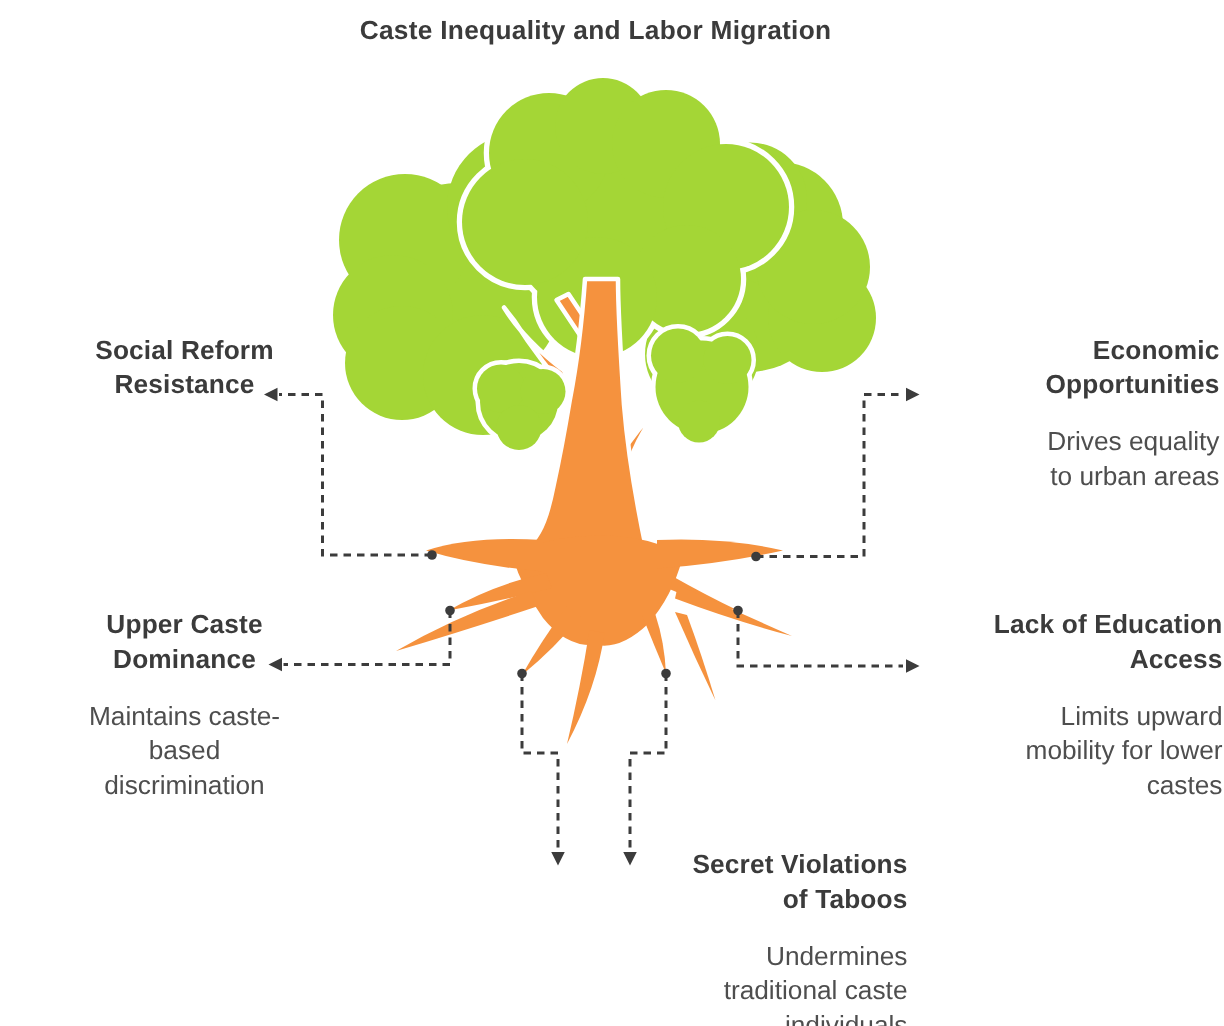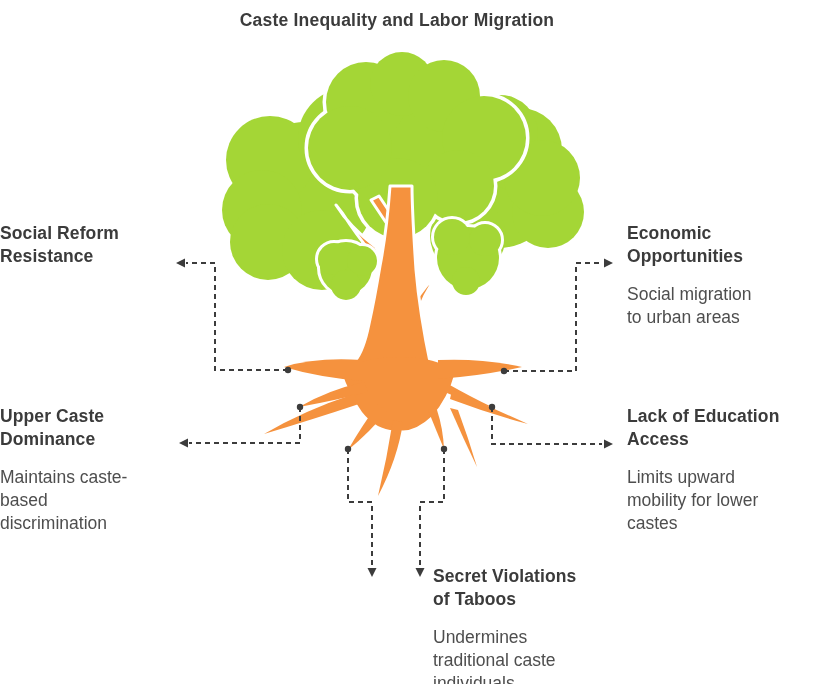--- a/index.html
+++ b/index.html
@@ -17,22 +17,22 @@
   svg.diagram{position:absolute;left:0;top:0;}
   .callout{position:absolute;}
   .callout .heading{
     margin:0;font-size:17.5px;line-height:23px;font-weight:bold;
     color:var(--heading-text,#3b3b3b);white-space:pre-line;letter-spacing:.1px;
   }
   .callout .body{
     margin:15px 0 0 0;font-size:17.5px;line-height:23px;font-weight:normal;
     color:var(--body-text,#4e4e4e);white-space:pre-line;
   }
-  .align-right{text-align:left;}
-  .align-left{text-align:left;}
+  .align-right{text-align:center;padding-left:39px;}
+  .align-left{text-align:right;}
   #co-0{left:0;top:222px;width:168px;}
   #co-1{left:627px;top:222px;width:186px;}
   #co-2{left:0;top:405px;width:168px;}
   #co-3{left:627px;top:405px;width:188px;}
   #co-4{left:196px;top:538px;width:162px;}
   #co-5{left:433px;top:538px;width:172px;margin-top:27px;}
 </style>
 </head>
 <body>
 
@@ -161,21 +161,21 @@
   <div class="title">Caste Inequality and Labor Migration</div>
 
   <div class="callout align-right" id="co-0">
     <div class="heading">Social Reform
 Resistance</div>
   </div>
 
   <div class="callout align-left" id="co-1">
     <div class="heading">Economic
 Opportunities</div>
-    <div class="body">Social migration
+    <div class="body">Drives equality
 to urban areas</div>
   </div>
 
   <div class="callout align-right" id="co-2">
     <div class="heading">Upper Caste
 Dominance</div>
     <div class="body">Maintains caste-
 based
 discrimination</div>
   </div>

